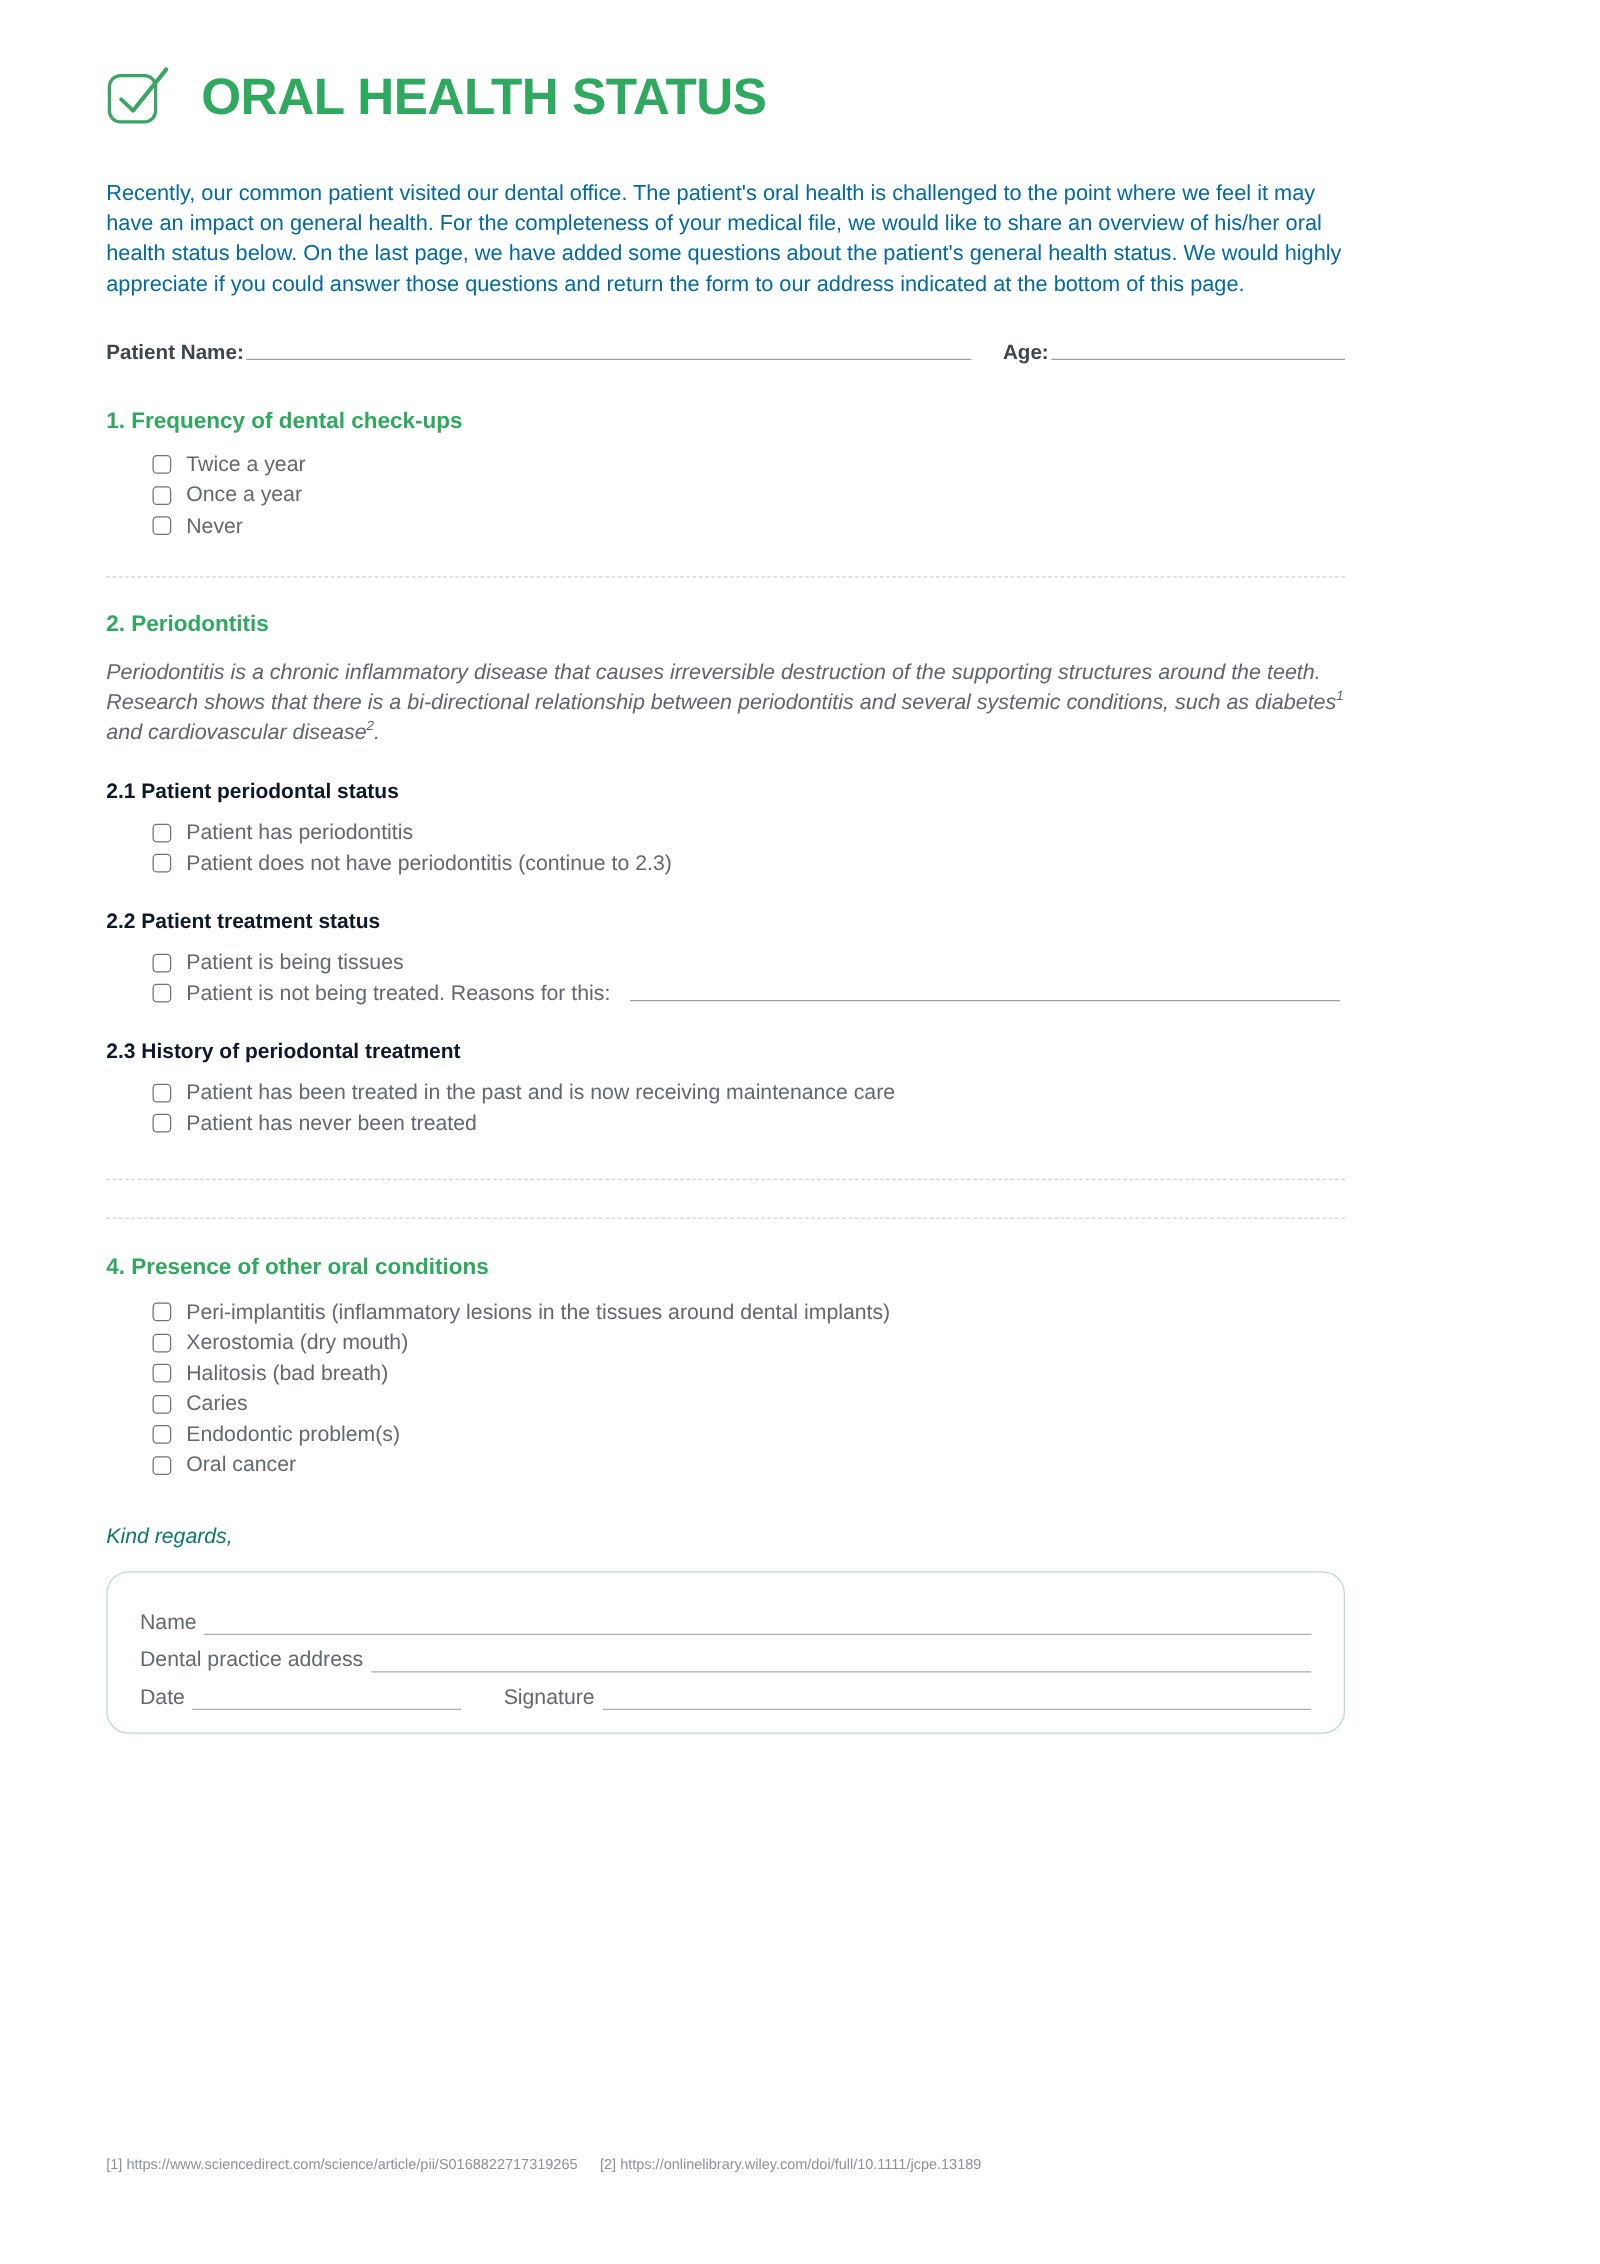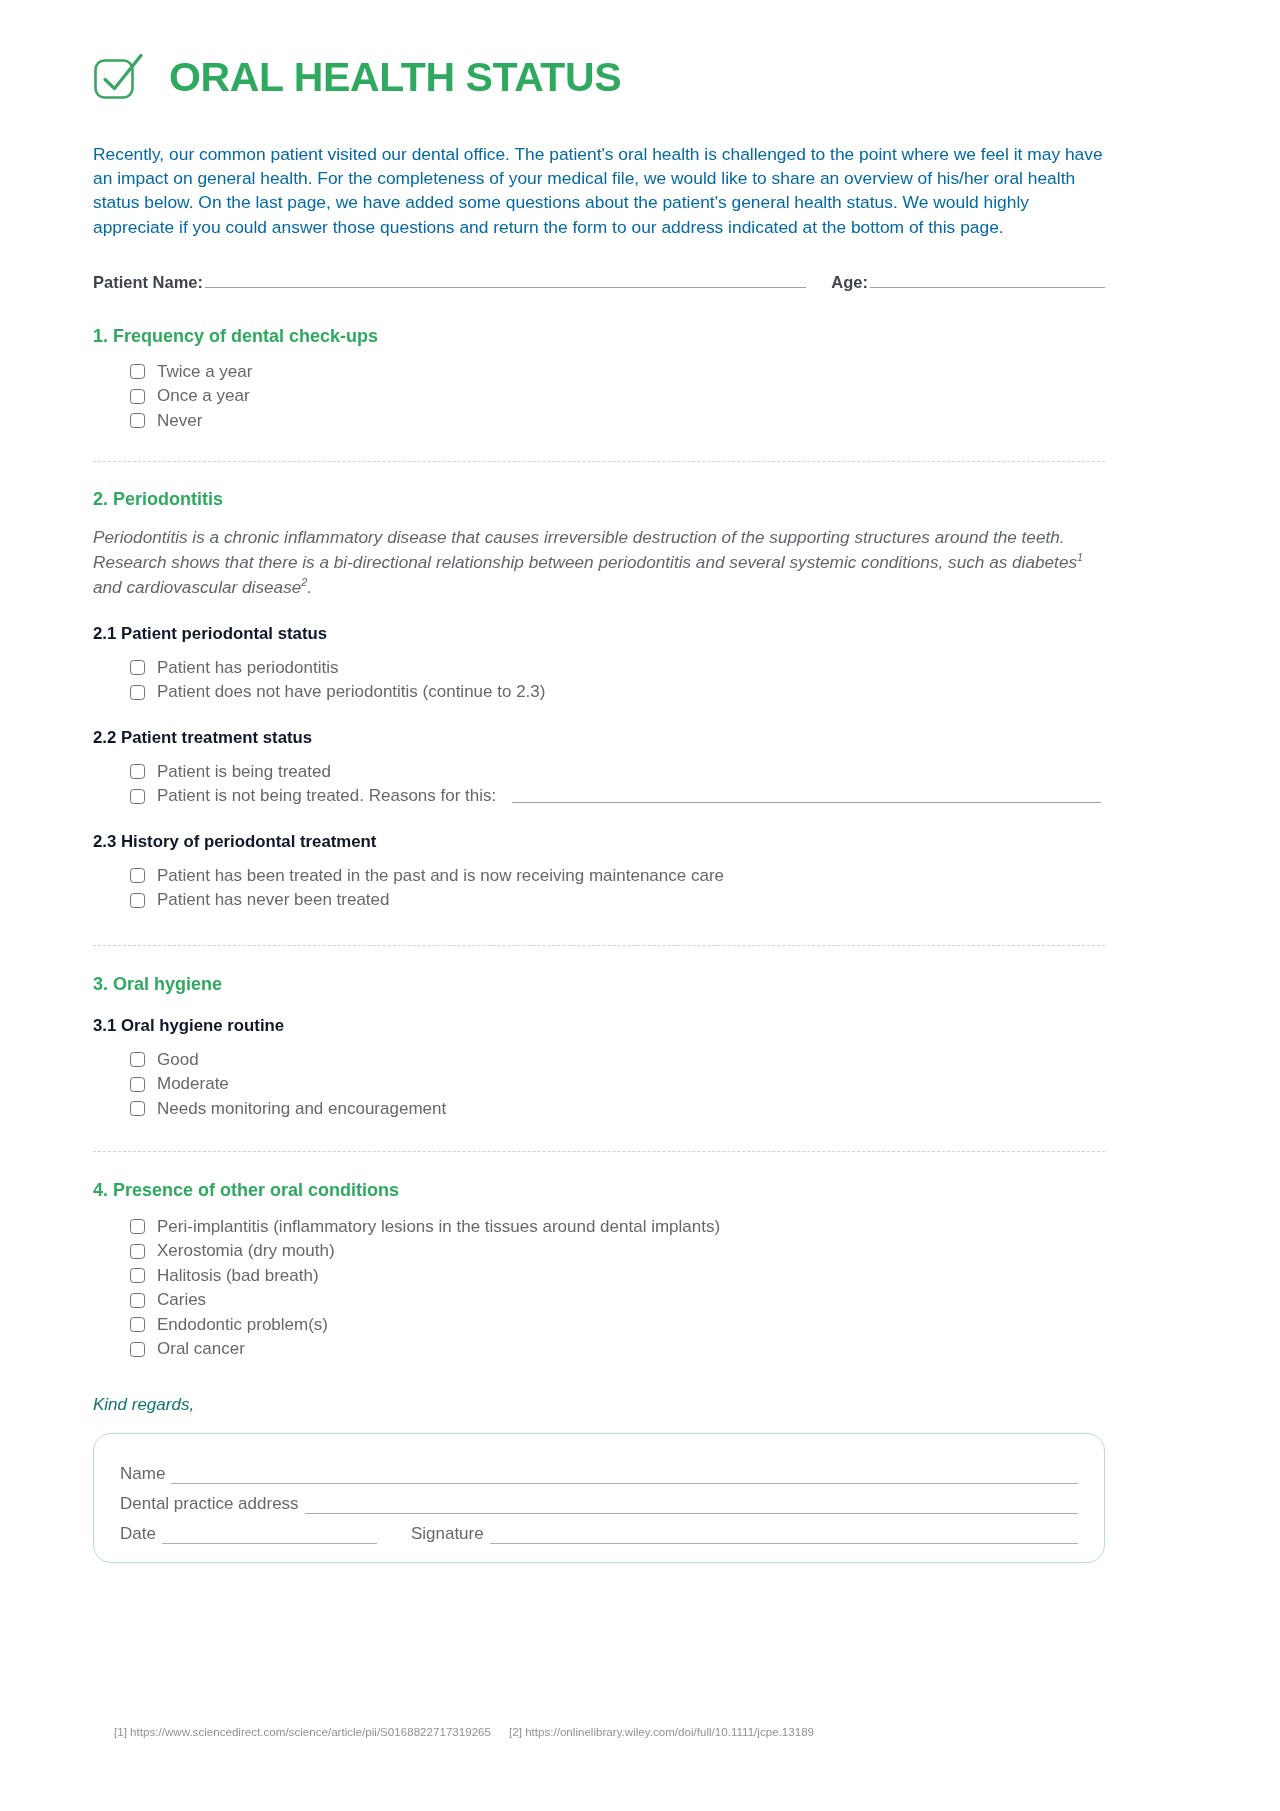--- a/index.html
+++ b/index.html
@@ -12,23 +12,22 @@
     height: 1811px;
     font-family: "Liberation Sans", sans-serif;
     color: #5b6068;
     position: relative;
     overflow: hidden;
   }
   .page {
     width: 1136px;
     height: 1811px;
     box-sizing: border-box;
-    padding: 0 60px 0 64px;
+    padding: 0 60px 0 85px;
     position: relative;
-    margin-left: 29px;
   }
 
   
   .header {
     display: flex;
     align-items: center;
     padding-top: 48px;
     margin-left: -2px;
   }
   .logo-icon {
@@ -240,21 +239,21 @@
       <div class="opt">
         <span class="checkbox"></span>
         <span class="opt-label">Patient does not have periodontitis (continue to 2.3)</span>
       </div>
     </div>
 
     <h3 class="sub-title" style="margin-top:24px;">2.2 Patient treatment status</h3>
     <div class="options" style="margin-top:11px;">
       <div class="opt">
         <span class="checkbox"></span>
-        <span class="opt-label">Patient is being treated</span>
+        <span class="opt-label">Patient is being tissues</span>
       </div>
       <div class="opt">
         <span class="checkbox"></span>
         <span class="opt-label">Patient is not being treated. Reasons for this:</span>
         <span class="inline-rule"></span>
       </div>
     </div>
 
     <h3 class="sub-title" style="margin-top:24px;">2.3 History of periodontal treatment</h3>
     <div class="options" style="margin-top:11px;">
@@ -264,38 +263,20 @@
       </div>
       <div class="opt">
         <span class="checkbox"></span>
         <span class="opt-label">Patient has never been treated</span>
       </div>
     </div>
   </div>
 
   <hr class="divider" style="margin-top:32px;">
 
-  <div class="section" style="margin-top:28px;">
-    <h2 class="section-title">3. Oral hygiene</h2>
-    <h3 class="sub-title" style="margin-top:21px;">3.1 Oral hygiene routine</h3>
-    <div class="options" style="margin-top:11px;">
-      <div class="opt">
-        <span class="checkbox"></span>
-        <span class="opt-label">Good</span>
-      </div>
-      <div class="opt">
-        <span class="checkbox"></span>
-        <span class="opt-label">Moderate</span>
-      </div>
-      <div class="opt">
-        <span class="checkbox"></span>
-        <span class="opt-label">Needs monitoring and encouragement</span>
-      </div>
-    </div>
-  </div>
 
   <hr class="divider" style="margin-top:30px;">
 
   <div class="section" style="margin-top:28px;">
     <h2 class="section-title">4. Presence of other oral conditions</h2>
     <div class="options" style="margin-top:13px;">
       <div class="opt">
         <span class="checkbox"></span>
         <span class="opt-label">Peri-implantitis (inflammatory lesions in the tissues around dental implants)</span>
       </div>

